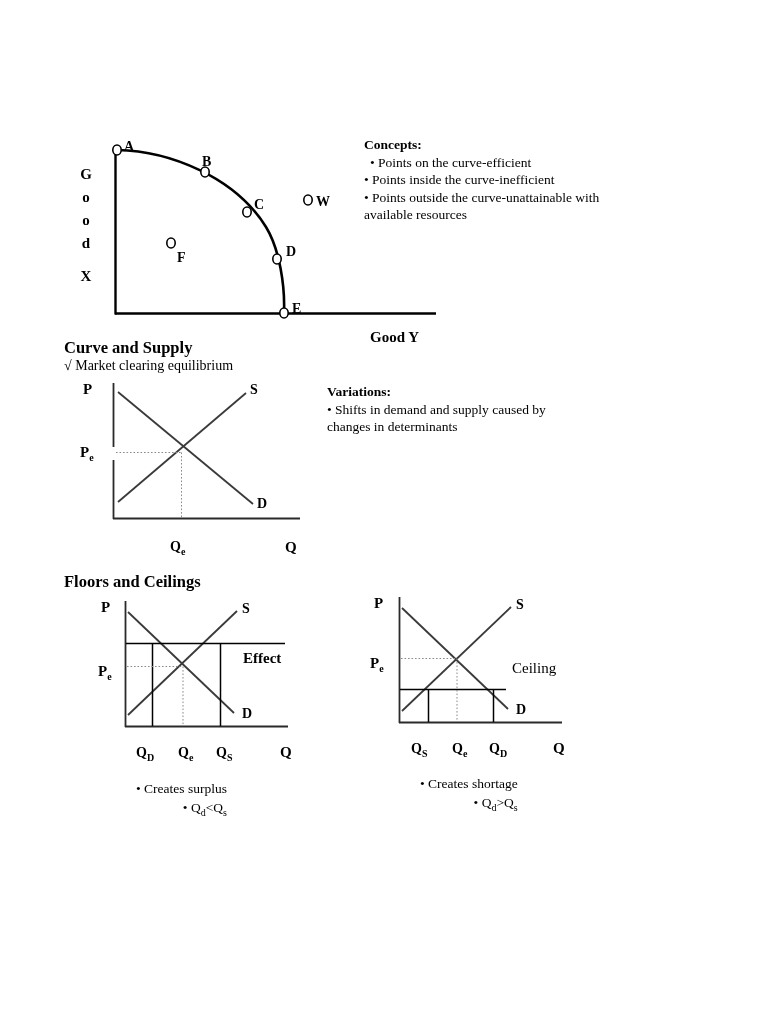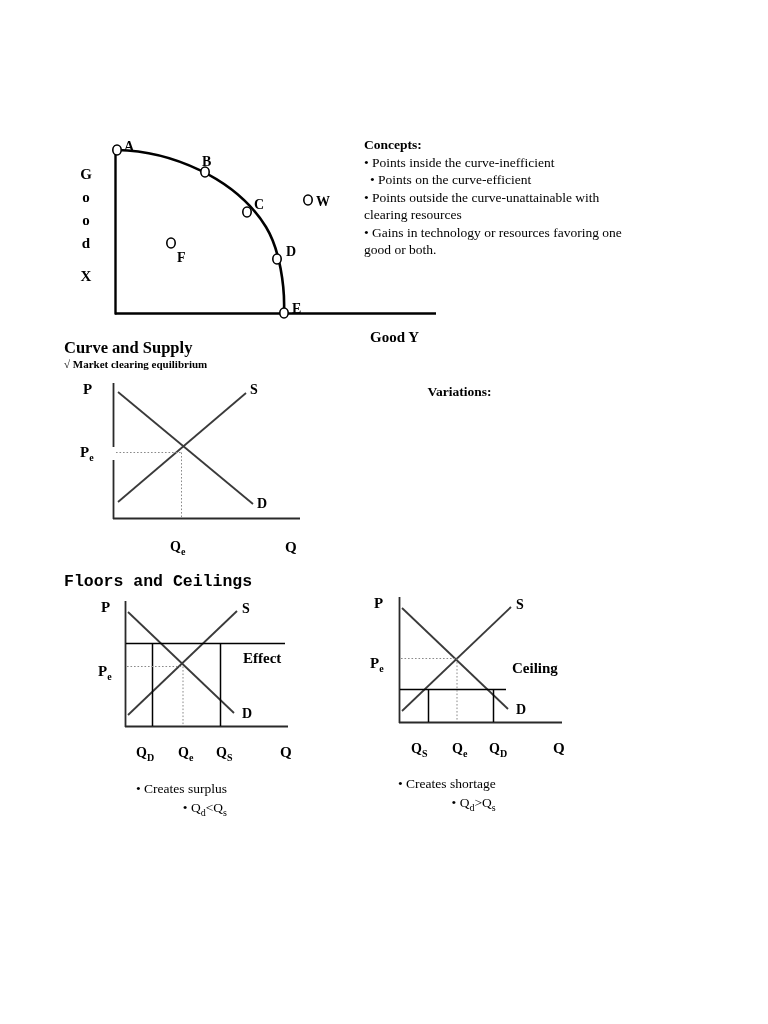--- a/index.html
+++ b/index.html
@@ -30,22 +30,22 @@
     font-size: 21px;
     font-weight: bold;
     letter-spacing: 0px;
   }
 
   .section-heading {
     font-size: 16.5px;
     font-weight: bold;
   }
   .sub-heading {
-    font-size: 11px;
-    font-weight: bold;
+    font-size: 14px;
+    font-weight: normal;
     text-align: right;
   }
 
   .concept-block {
     font-size: 13.5px;
     line-height: 17.5px;
   }
   .concept-block .blk-title {
     font-weight: bold;
     display: block;
@@ -135,24 +135,23 @@
 
       <ellipse class="ptcircle" cx="208" cy="68" rx="4.2" ry="5"></ellipse>
       <text class="ptlabel" x="216" y="74">W</text>
     </svg>
   </div>
 
   <div class="abs axis-label" style="left:370px; top:329px;text-align:center;">Good Y</div>
 
   <div class="abs concept-block" style="left:355px; top:136px; width:275px;margin-left:9px;">
     <span class="blk-title">Concepts:</span>
+    <p style="text-indent:6px;">• Points on the curve-efficient</p>
     <p>• Points inside the curve-inefficient</p>
-    <p style="text-indent:6px;">• Points on the curve-efficient</p>
-    <p>• Points outside the curve-unattainable with clearing resources</p>
-    <p>• Gains in technology or resources favoring one good or both.</p>
+    <p>• Points outside the curve-unattainable with available resources</p>
   </div>
 
   <div class="abs section-heading" style="left:64px; top:338px;">Curve and Supply</div>
   <div class="abs sub-heading" style="left:64px; top:358px;">√ Market clearing equilibrium</div>
 
   <div class="abs axis-label" style="left:83px; top:381px;">P</div>
   <div class="abs axis-label" style="left:80px; top:444px;">
     <span>P</span><span class="sub">e</span>
   </div>
 
@@ -172,25 +171,26 @@
       <text class="ptlabel" x="140" y="16">S</text>
       <text class="ptlabel" x="147" y="130">D</text>
     </svg>
   </div>
 
   <div class="abs axis-label-sm" style="left:170px; top:539px;">
     <span>Q</span><span class="sub">e</span>
   </div>
   <div class="abs axis-label" style="left:285px; top:539px;">Q</div>
 
-  <div class="abs concept-block" style="left:327px; top:383px; width:265px;text-align:center;">
+  <div class="abs concept-block" style="left:327px; top:383px; width:265px;">
     <span class="blk-title">Variations:</span>
-  </div>
-
-  <div class="abs section-heading" style="left:64px; top:572px;font-family:Liberation Mono, monospace;">Floors and Ceilings</div>
+    <p>• Shifts in demand and supply caused by changes in determinants</p>
+  </div>
+
+  <div class="abs section-heading" style="left:64px; top:572px;">Floors and Ceilings</div>
 
   <div class="abs axis-label" style="left:101px; top:599px;">P</div>
   <div class="abs axis-label" style="left:98px; top:663px;">
     <span>P</span><span class="sub">e</span>
   </div>
 
   <div class="abs" style="left:122px; top:596px;">
     <svg width="200" height="150" viewBox="0 0 200 150">
       <path class="axisline" d="M3.5 5 L3.5 131"></path>
       <path class="axisline" d="M3 130.5 L166 130.5"></path>
@@ -252,33 +252,33 @@
 
       <path class="capline" d="M97.5 97 L97.5 130"></path>
 
       <path class="dotline" d="M5 66.5 L61 66.5"></path>
       <path class="dotline" d="M61 66.5 L61 130"></path>
       <text class="ptlabel" x="120" y="17">S</text>
       <text class="ptlabel" x="120" y="122">D</text>
     </svg>
   </div>
 
-  <div class="abs" style="left:512px; top:660px; font-size:15px; font-weight:bold;">Ceiling</div>
+  <div class="abs" style="left:512px; top:660px; font-size:15px; font-weight:normal;">Ceiling</div>
 
   <div class="abs axis-label-sm" style="left:411px; top:741px;">
     <span>Q</span><span class="sub">S</span>
   </div>
   <div class="abs axis-label-sm" style="left:452px; top:741px;">
     <span>Q</span><span class="sub">e</span>
   </div>
   <div class="abs axis-label-sm" style="left:489px; top:741px;">
     <span>Q</span><span class="sub">D</span>
   </div>
   <div class="abs axis-label" style="left:553px; top:740px;">Q</div>
 
-  <div class="abs bullets" style="left:398px; top:774px;">
+  <div class="abs bullets" style="left:420px; top:774px;">
     <div>• Creates shortage</div>
     <div>
       <span>• Q</span><span class="sub" style="font-weight:normal;">d</span><span>&gt;Q</span><span class="sub" style="font-weight:normal;">s</span>
     </div>
   </div>
 
 </div>
 
 </body></html>

